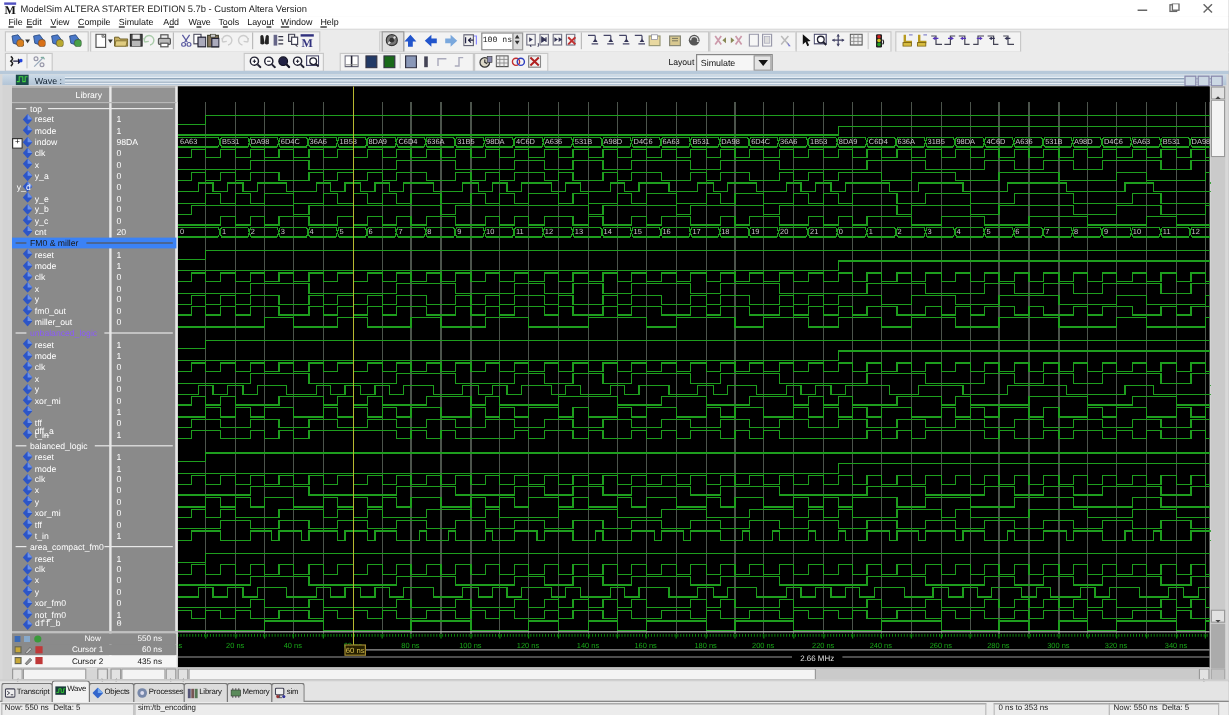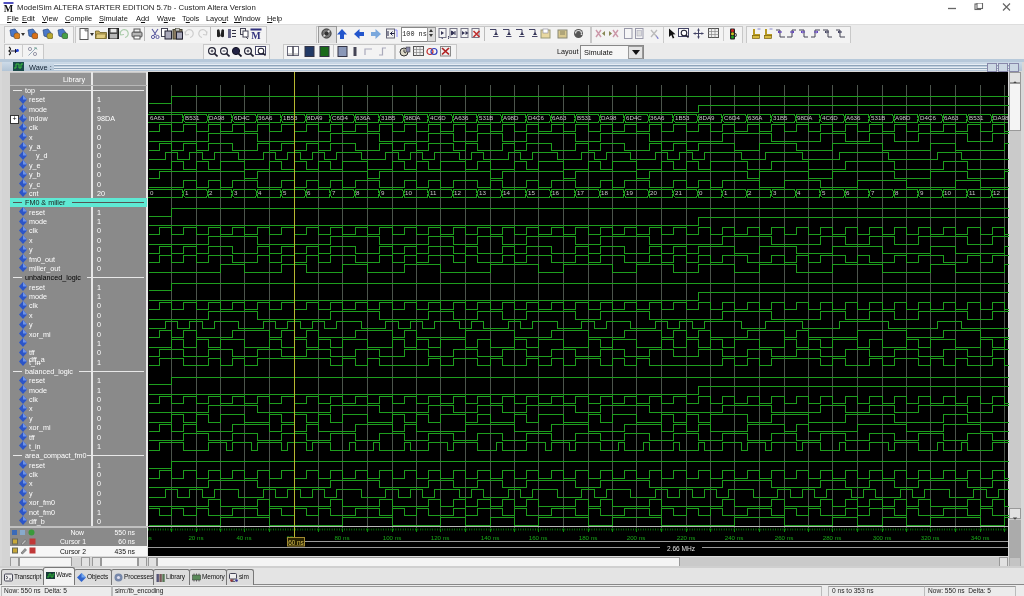--- a/index.html
+++ b/index.html
@@ -602,21 +602,21 @@
       <polygon points="4,0 8,4.5 4,4.5" fill="#6e93e8"></polygon>
     </svg>
     <span style="position:absolute;left:19px;top:0.6px;font-size:7.2px;white-space:nowrap">y_a</span>
     <span style="position:absolute;left:87px;top:0.6px;font-size:7.2px;white-space:nowrap">0</span>
   </div>
 <div style="position:absolute;left:10px;top:150.9px;width:137px;height:9.4px;color:#fff;">
     <svg width="8" height="9" style="position:absolute;left:9px;top:0">
       <polygon points="4,0 8,4.5 4,9 0,4.5" fill="#2c55c8"></polygon>
       <polygon points="4,0 8,4.5 4,4.5" fill="#6e93e8"></polygon>
     </svg>
-    <span style="position:absolute;left:26px;top:0.6px;font-size:7.2px;white-space:nowrap">y_d</span>
+    <span style="position:absolute;left:4px;top:0.6px;font-size:7.2px;white-space:nowrap">y_d</span>
     <span style="position:absolute;left:87px;top:0.6px;font-size:7.2px;white-space:nowrap">0</span>
   </div>
 <div style="position:absolute;left:10px;top:160.3px;width:137px;height:9.4px;color:#fff;">
     <svg width="8" height="9" style="position:absolute;left:9px;top:0">
       <polygon points="4,0 8,4.5 4,9 0,4.5" fill="#2c55c8"></polygon>
       <polygon points="4,0 8,4.5 4,4.5" fill="#6e93e8"></polygon>
     </svg>
     <span style="position:absolute;left:19px;top:0.6px;font-size:7.2px;white-space:nowrap">y_e</span>
     <span style="position:absolute;left:87px;top:0.6px;font-size:7.2px;white-space:nowrap">0</span>
   </div>
@@ -637,21 +637,21 @@
     <span style="position:absolute;left:87px;top:0.6px;font-size:7.2px;white-space:nowrap">0</span>
   </div>
 <div style="position:absolute;left:10px;top:188.4px;width:137px;height:9.4px;color:#fff;">
     <svg width="8" height="9" style="position:absolute;left:9px;top:0">
       <polygon points="4,0 8,4.5 4,9 0,4.5" fill="#2c55c8"></polygon>
       <polygon points="4,0 8,4.5 4,4.5" fill="#6e93e8"></polygon>
     </svg>
     <span style="position:absolute;left:19px;top:0.6px;font-size:7.2px;white-space:nowrap">cnt</span>
     <span style="position:absolute;left:87px;top:0.6px;font-size:7.2px;white-space:nowrap">20</span>
   </div>
-<div style="position:absolute;left:10px;top:197.8px;width:137px;height:9.4px;background:#5eead4;color:#1a1a1a;">
+<div style="position:absolute;left:10px;top:197.8px;width:137px;height:9.4px;background:#3b82f6;color:#1a1a1a;">
     <div style="position:absolute;left:3px;top:4.4px;width:9px;height:1px;background:#555"></div>
     <span style="position:absolute;left:15px;top:0.6px;font-size:7.2px;white-space:nowrap">FM0 &amp; miller</span>
     <div style="position:absolute;left:62px;top:4.4px;right:3px;height:1px;background:#555"></div>
   </div>
 <div style="position:absolute;left:10px;top:207.2px;width:137px;height:9.4px;color:#fff;">
     <svg width="8" height="9" style="position:absolute;left:9px;top:0">
       <polygon points="4,0 8,4.5 4,9 0,4.5" fill="#2c55c8"></polygon>
       <polygon points="4,0 8,4.5 4,4.5" fill="#6e93e8"></polygon>
     </svg>
     <span style="position:absolute;left:19px;top:0.6px;font-size:7.2px;white-space:nowrap">reset</span>
@@ -698,21 +698,21 @@
     <span style="position:absolute;left:87px;top:0.6px;font-size:7.2px;white-space:nowrap">0</span>
   </div>
 <div style="position:absolute;left:10px;top:263.4px;width:137px;height:9.4px;color:#fff;">
     <svg width="8" height="9" style="position:absolute;left:9px;top:0">
       <polygon points="4,0 8,4.5 4,9 0,4.5" fill="#2c55c8"></polygon>
       <polygon points="4,0 8,4.5 4,4.5" fill="#6e93e8"></polygon>
     </svg>
     <span style="position:absolute;left:19px;top:0.6px;font-size:7.2px;white-space:nowrap">miller_out</span>
     <span style="position:absolute;left:87px;top:0.6px;font-size:7.2px;white-space:nowrap">0</span>
   </div>
-<div style="position:absolute;left:10px;top:272.8px;width:137px;height:9.4px;color:#000000;">
+<div style="position:absolute;left:10px;top:272.8px;width:137px;height:9.4px;color:#8b5cf6;">
     <div style="position:absolute;left:3px;top:4.4px;width:9px;height:1px;background:#e8e8e8"></div>
     <span style="position:absolute;left:15px;top:0.6px;font-size:7.2px;white-space:nowrap">unbalanced_logic</span>
     <div style="position:absolute;left:77px;top:4.4px;right:3px;height:1px;background:#e8e8e8"></div>
   </div>
 <div style="position:absolute;left:10px;top:282.1px;width:137px;height:9.4px;color:#fff;">
     <svg width="8" height="9" style="position:absolute;left:9px;top:0">
       <polygon points="4,0 8,4.5 4,9 0,4.5" fill="#2c55c8"></polygon>
       <polygon points="4,0 8,4.5 4,4.5" fill="#6e93e8"></polygon>
     </svg>
     <span style="position:absolute;left:19px;top:0.6px;font-size:7.2px;white-space:nowrap">reset</span>
@@ -897,21 +897,21 @@
     <span style="position:absolute;left:87px;top:0.6px;font-size:7.2px;white-space:nowrap">0</span>
   </div>
 <div style="position:absolute;left:10px;top:507.0px;width:137px;height:9.4px;color:#fff;">
     <svg width="8" height="9" style="position:absolute;left:9px;top:0">
       <polygon points="4,0 8,4.5 4,9 0,4.5" fill="#2c55c8"></polygon>
       <polygon points="4,0 8,4.5 4,4.5" fill="#6e93e8"></polygon>
     </svg>
     <span style="position:absolute;left:19px;top:0.6px;font-size:7.2px;white-space:nowrap">not_fm0</span>
     <span style="position:absolute;left:87px;top:0.6px;font-size:7.2px;white-space:nowrap">1</span>
   </div>
-<div style="position:absolute;left:10px;top:516.4px;width:146px;height:9.4px;color:#fff;">
+<div style="position:absolute;left:10px;top:516.4px;width:146px;height:9.4px;color:#fff;font-family:Liberation Mono, monospace;">
     <svg width="8" height="9" style="position:absolute;left:9px;top:0">
       <polygon points="4,0 8,4.5 4,9 0,4.5" fill="#2c55c8"></polygon>
       <polygon points="4,0 8,4.5 4,4.5" fill="#6e93e8"></polygon>
     </svg>
     <span style="position:absolute;left:19px;top:0.6px;font-size:7.2px;white-space:nowrap">dff_b</span>
     <span style="position:absolute;left:87px;top:0.6px;font-size:7.2px;white-space:nowrap">0</span>
   </div>
 
 <div class="abs" style="left:10px;top:526px;width:998px;height:1px;background:#b8b8b8"></div>
 <div class="abs" style="left:10px;top:525.6px;width:137px;height:2px;background:#c0c0c0"></div>

